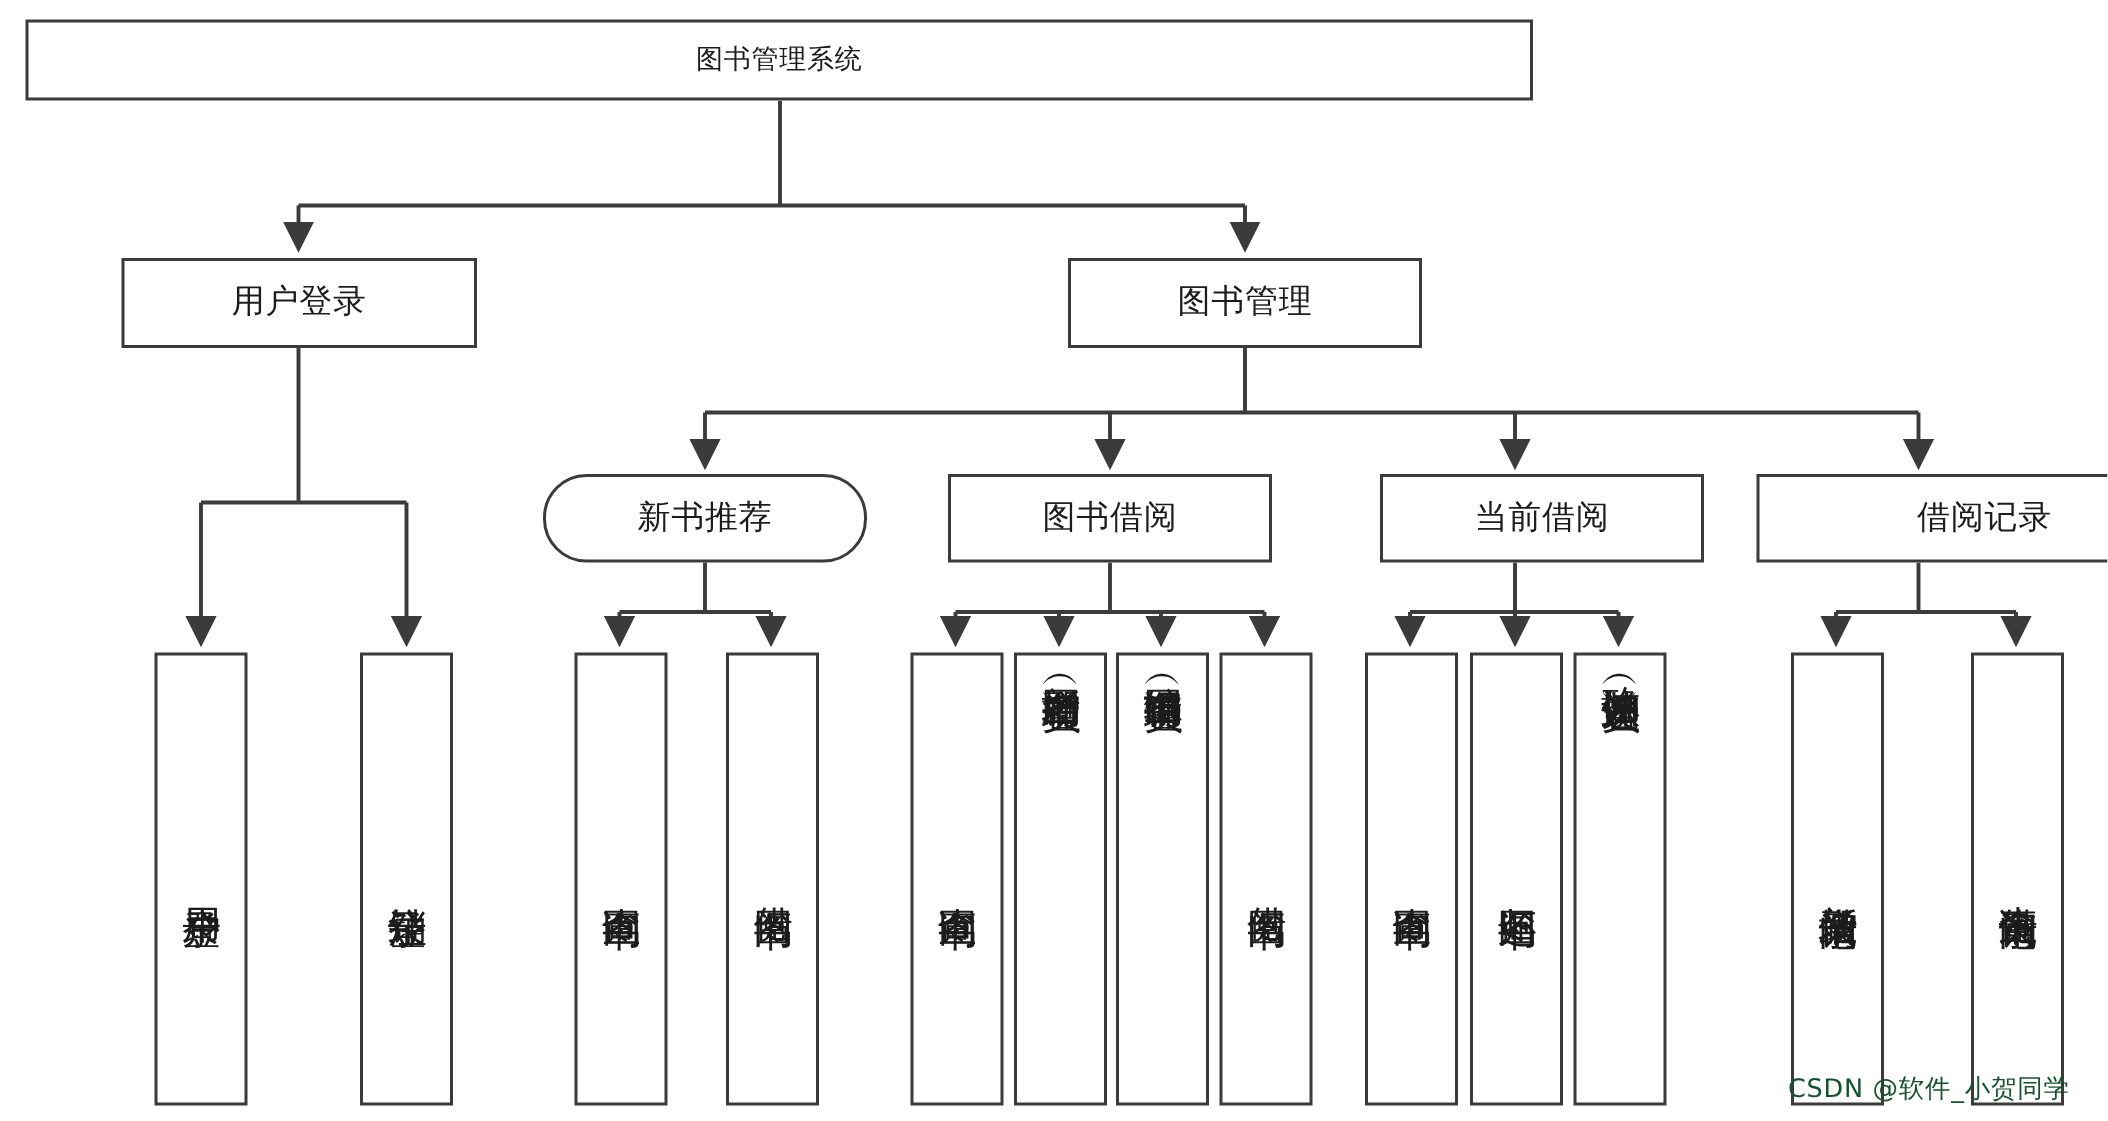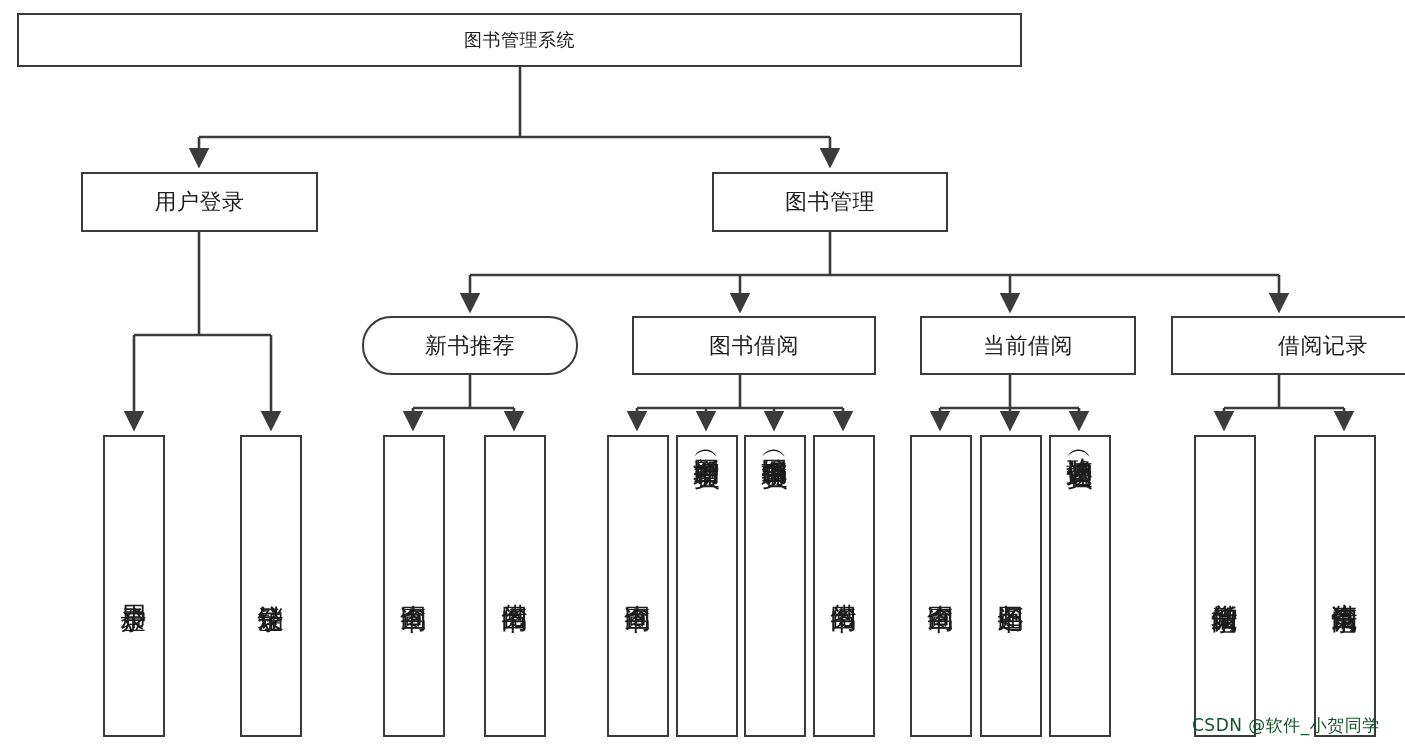--- a/index.html
+++ b/index.html
@@ -144,21 +144,21 @@
   </div>
 
   <div class="node horizontal" style="left:712px; top:172px; width:236px; height:60px;">
     <span class="node-label">图书管理</span>
   </div>
 
   <div class="node horizontal" style="left:362px; top:316px; width:216px; height:59px;border-radius:29px;">
     <span class="node-label">新书推荐</span>
   </div>
 
-  <div class="node horizontal" style="left:632px; top:316px; width:244px; height:59px;">
+  <div class="node horizontal" style="left:632px; top:316px; width:216px; height:59px;">
     <span class="node-label">图书借阅</span>
   </div>
 
   <div class="node horizontal" style="left:902px; top:316px; width:216px; height:59px;margin-left:18px;">
     <span class="node-label">当前借阅</span>
   </div>
 
   <div class="node horizontal" style="left:1171px; top:316px; width:256px; height:59px;padding-left:48px;">
     <span class="node-label">借阅记录</span>
   </div>

